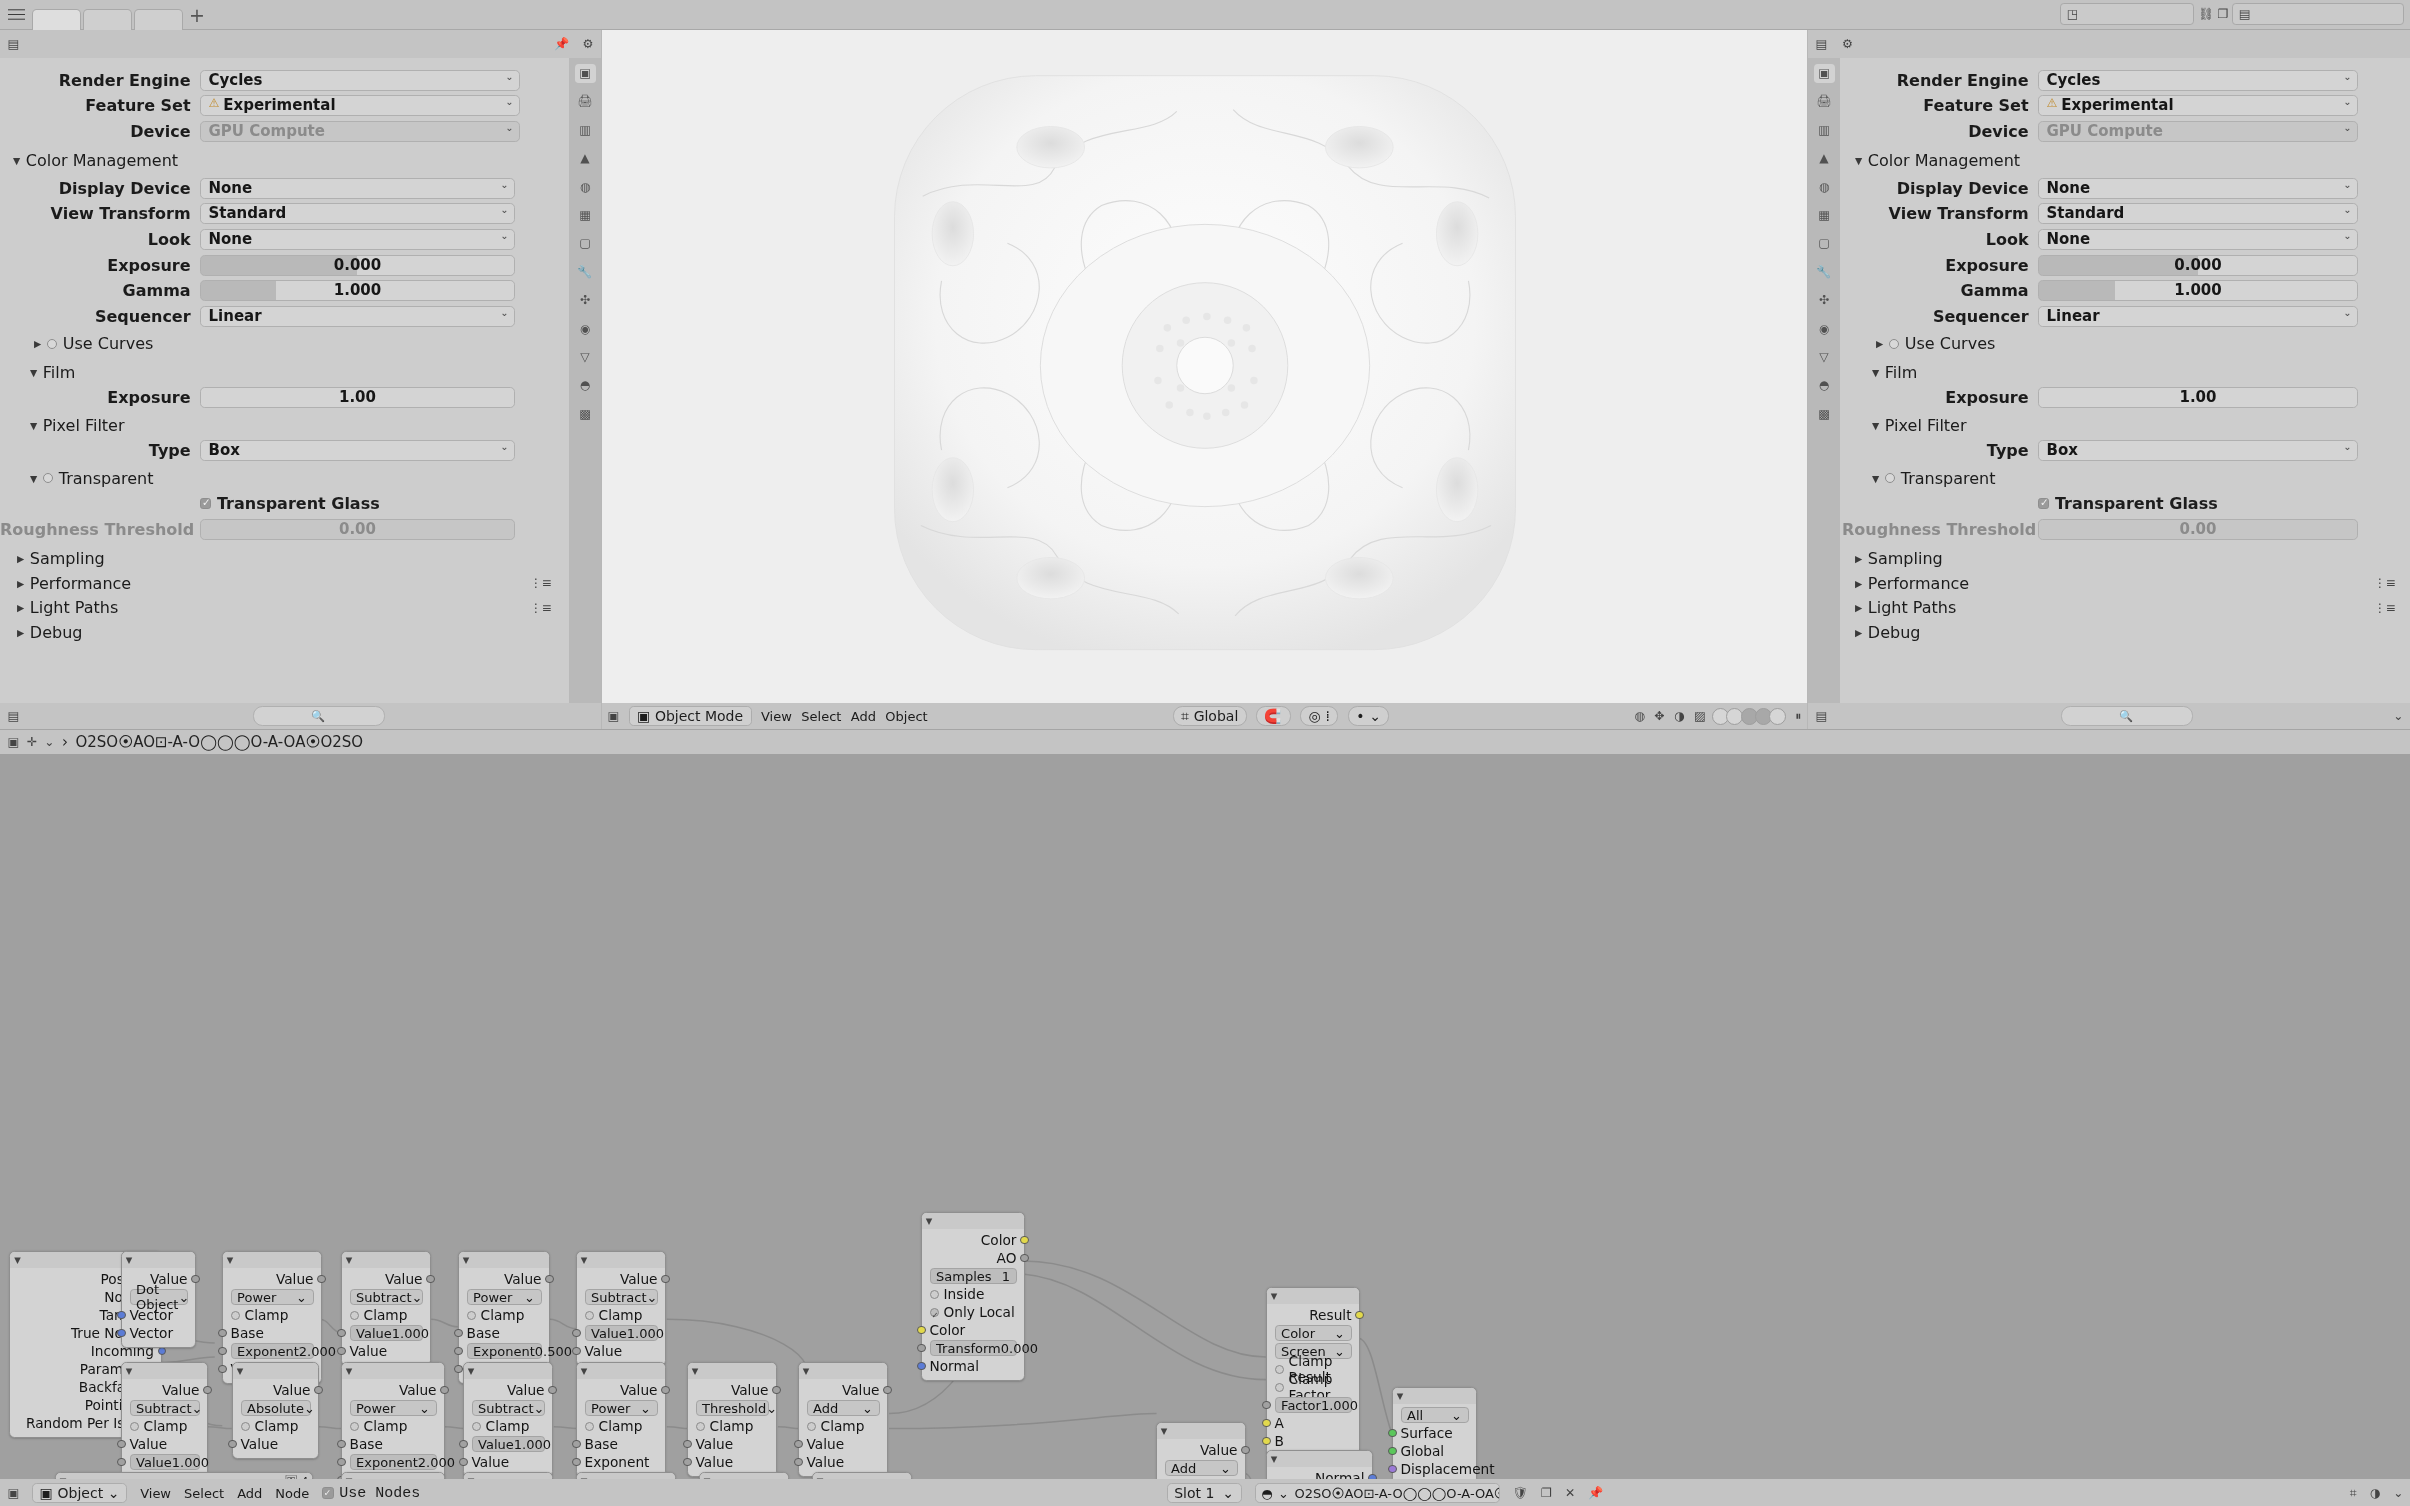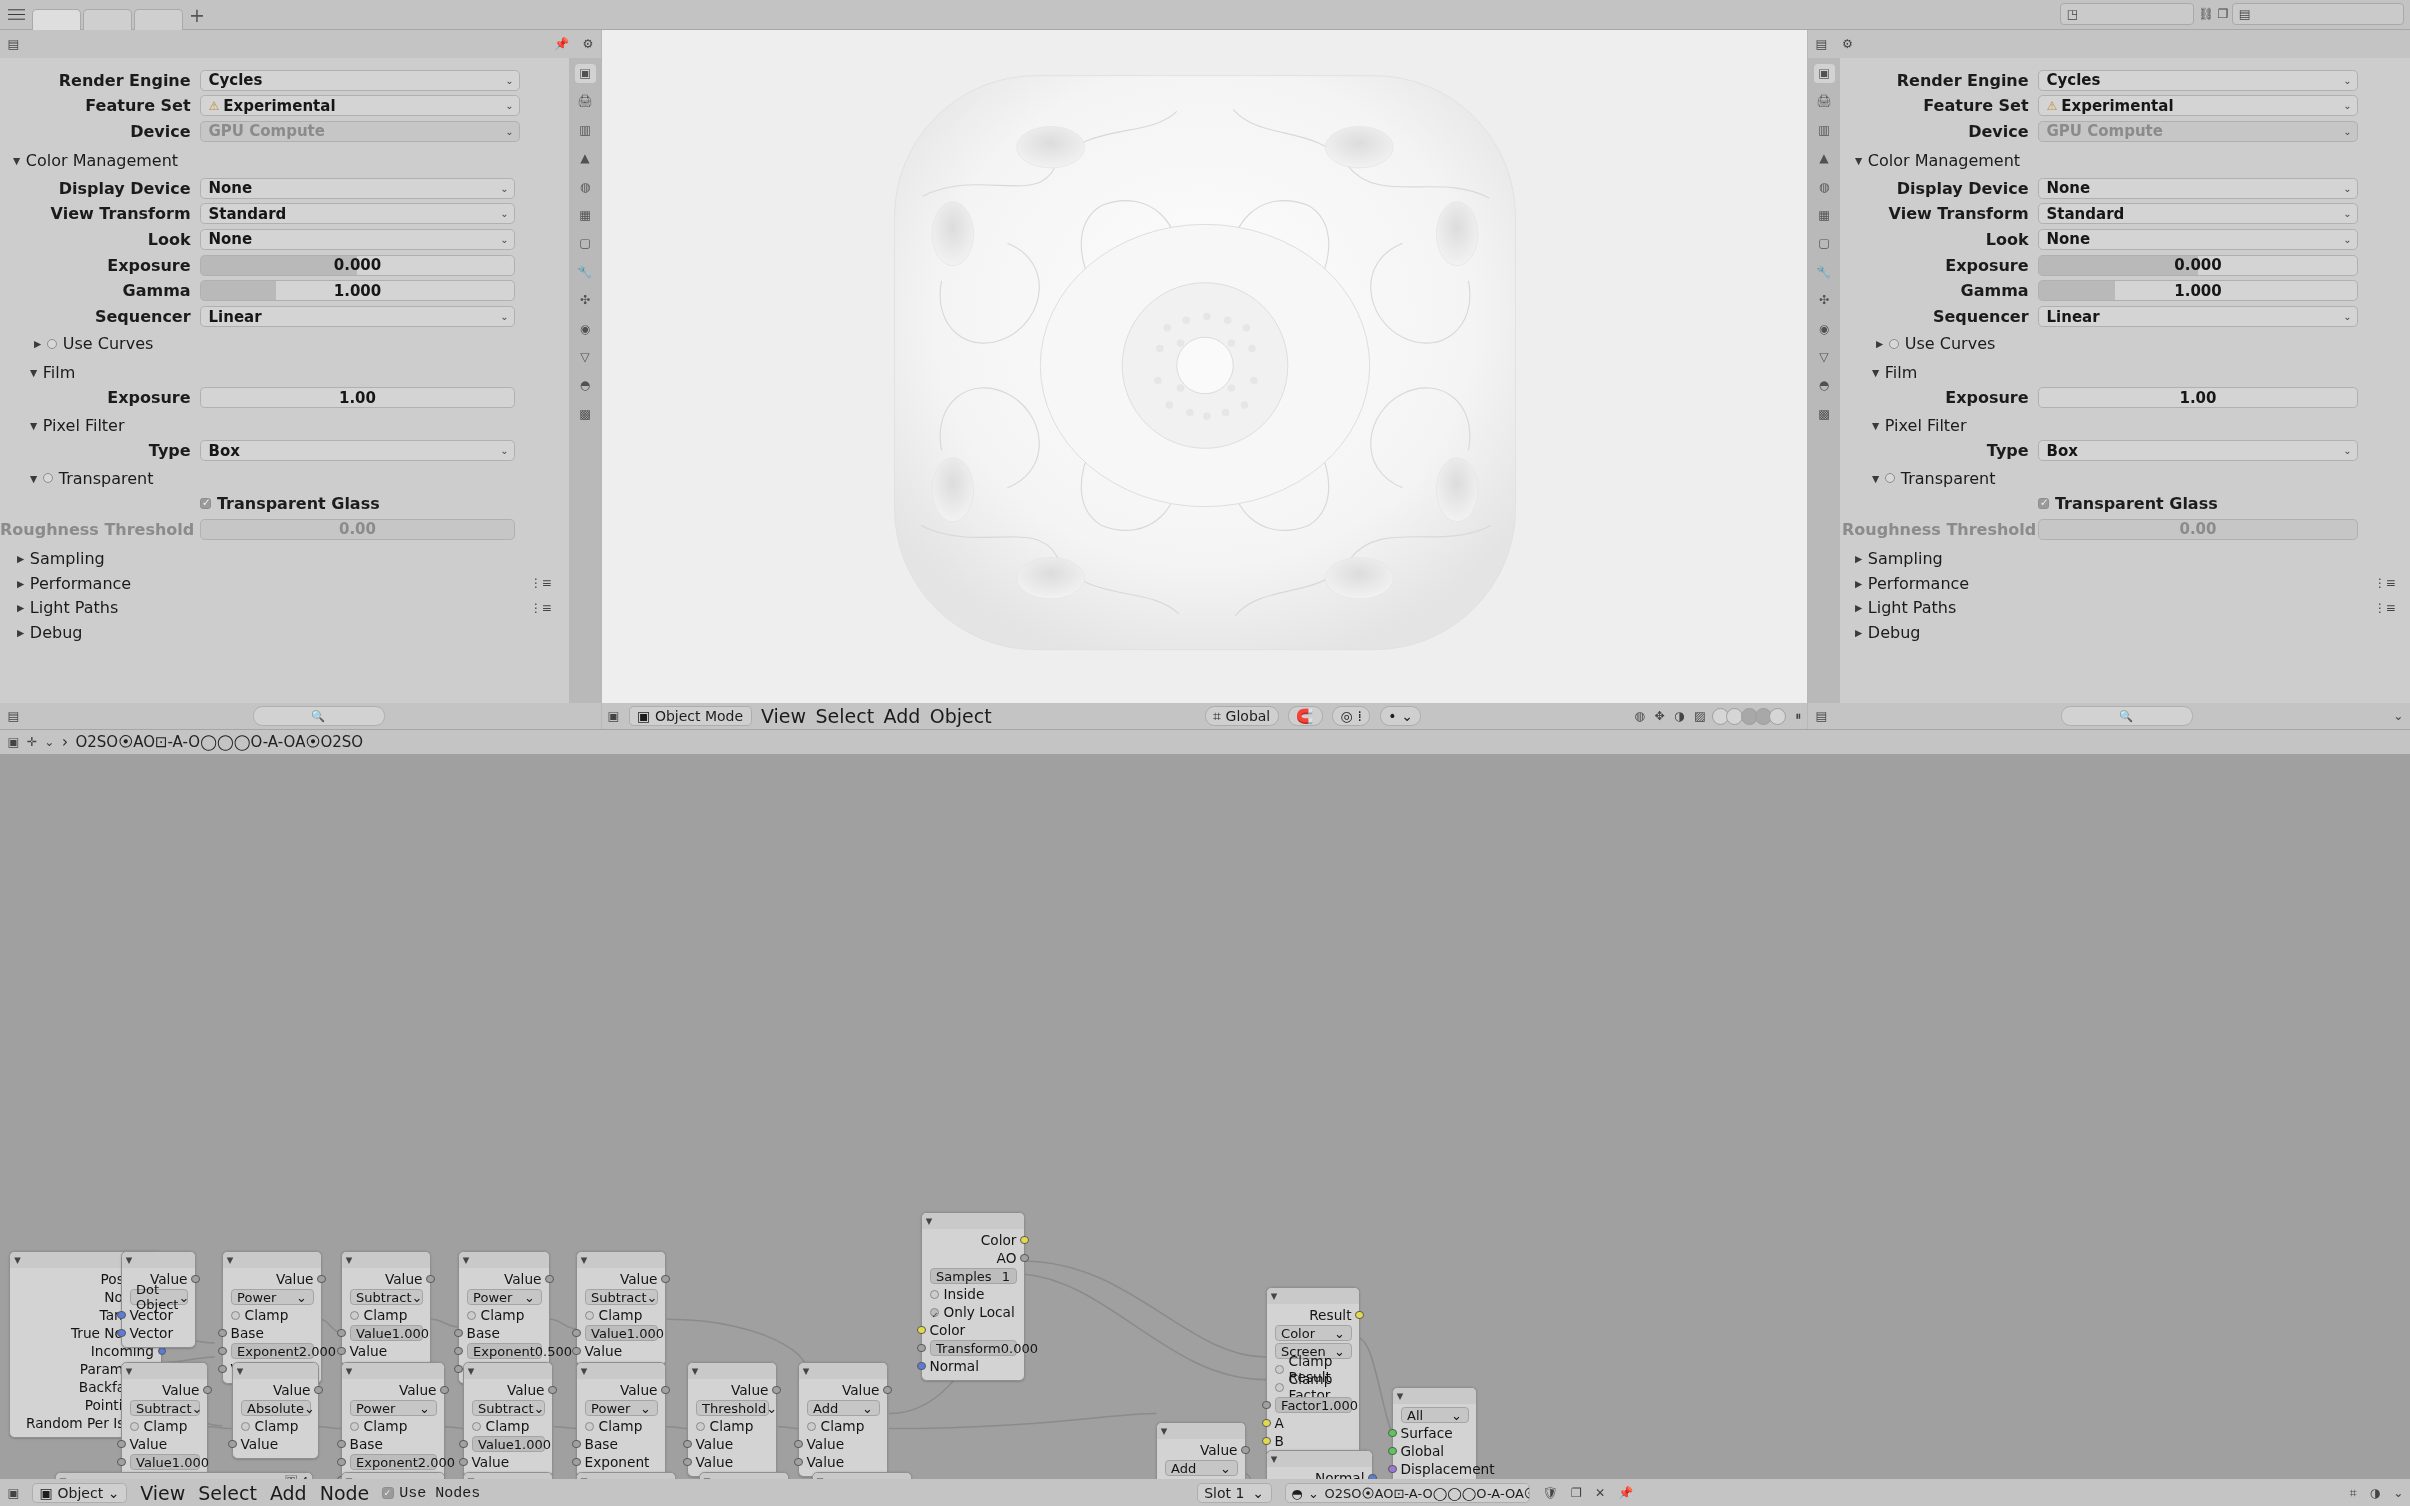--- a/index.html
+++ b/index.html
@@ -44,21 +44,21 @@
     position: absolute; top: 28px; width: 32px; bottom: 26px; background: #b9b9b9;
     display: flex; flex-direction: column; align-items: center; padding-top: 5.6px; gap: 9.4px;
   }
   .tabcol .tico { width: 21px; height: 19px; display: flex; align-items: center; justify-content: center; font-size: 12.2px; color: #3f3f3f; opacity: .85; }
   .tabcol .tico.active { background: #d7d7d7; border-radius: 3.8px; }
 
   .rowline { display: flex; align-items: center; height: 21px; margin-bottom: 4.7px; font-weight: bold; }
   .rowlabel { text-align: right; padding-right: 9.4px; color: #1b1b1b; font-size: 16px; white-space: nowrap; }
   .ctrl {
     height: 21px; background: #d4d4d4; border: 0.9px solid #b0b0b0; border-radius: 4.7px;
-    display: flex; align-items: center; padding: 0 7.5px; font-size: 15px; color: #161616; position: relative;
+    display: flex; padding: 0 7.5px; font-size: 15px; color: #161616; position: relative;
   }
   .ctrl.dis { background: #c6c6c6; color: #8b8b8b; }
   .ctrl .chev { position: absolute; right: 5.6px; color: #555; font-size: 9.4px; }
   .ctrl.num { justify-content: center; }
   .ctrl.slider { background: linear-gradient(to right, #b9b9b9 0 var(--fill,25%), #d4d4d4 var(--fill,25%) 100%); justify-content: center; }
   .secthead { display: flex; align-items: center; gap: 5.6px; font-size: 16px; color: #1b1b1b; height: 22.6px; }
   .tri { font-size: 9.4px; color: #3a3a3a; }
   .warn { color: #c08a2a; font-size: 12.2px; margin-right: 3.8px; }
   .radio { width: 10.4px; height: 10.4px; border: 0.9px solid #8e8e8e; border-radius: 50%; background: #d8d8d8; display: inline-block; }
   .cbx { width: 11.3px; height: 11.3px; border: 0.9px solid #8e8e8e; border-radius: 2.8px; background: #d8d8d8; display: inline-block; position: relative; }
@@ -68,21 +68,21 @@
   .props-footer { position: absolute; left: 0; right: 0; bottom: 0; height: 26px; background: #c4c4c4; display: flex; align-items: center; padding: 0 7.5px; gap: 7.5px; }
   .searchbox { height: 20px; flex: 0 0 auto; width: 132px; background: #d2d2d2; border: 0.9px solid #b0b0b0; border-radius: 9.4px; display: flex; align-items: center; justify-content: center; color: #555; font-size: 11.3px; }
 
   
   .viewport { background: #e9e9e9; overflow: hidden; }
   .vp-canvas { position: absolute; inset: 0; background: #eeeeee; }
   .obj-wrap { position: absolute; left: 50%; top: 50%; transform: translate(-50%,-52%); }
   .vp-header { position: absolute; left: 0; right: 0; bottom: 0; height: 26px; background: #c4c4c4; display: flex; align-items: center; padding: 0 5.6px; gap: 9.4px; font-size: 15px; }
   .vp-btn { height: 20px; background: #cfcfcf; border: 0.9px solid #adadad; border-radius: 4.7px; display: flex; align-items: center; padding: 0 7.5px; gap: 4.7px; font-size: 14px; }
   .vp-pill { height: 20px; background: #cfcfcf; border: 0.9px solid #adadad; border-radius: 9.4px; display: flex; align-items: center; padding: 0 7.5px; gap: 4.7px; font-size: 14px; }
-  .menu-item { font-size: 19px; color: #1b1b1b; }
+  .menu-item { font-size: 13px; color: #1b1b1b; }
   .sphere-group { display: flex; align-items: center; }
   .sph { width: 17px; height: 17px; border: 0.9px solid #9e9e9e; border-radius: 50%; background: #d6d6d6; margin-left: -2.8px; }
   .sph.on { background: #a8a8a8; }
 
   
   .shader { background: #9f9f9f; overflow: hidden; }
   .shader-top { position: absolute; left: 0; right: 0; top: 0; height: 24.5px; background: #c4c4c4; display: flex; align-items: center; padding: 0 7.5px; gap: 7.5px; font-size: 15px; border-top: 0.9px solid #a5a5a5; }
   .breadcrumb { display: flex; align-items: center; gap: 7.5px; color: #222; }
   .node-canvas { position: absolute; left: 0; right: 0; top: 24.5px; bottom: 28px; background: #a0a0a0; overflow: hidden; }
   .shader-footer { position: absolute; left: 0; right: 0; bottom: 0; height: 28px; background: #c4c4c4; display: flex; align-items: center; padding: 0 7.5px; gap: 13px; font-size: 15px; }

